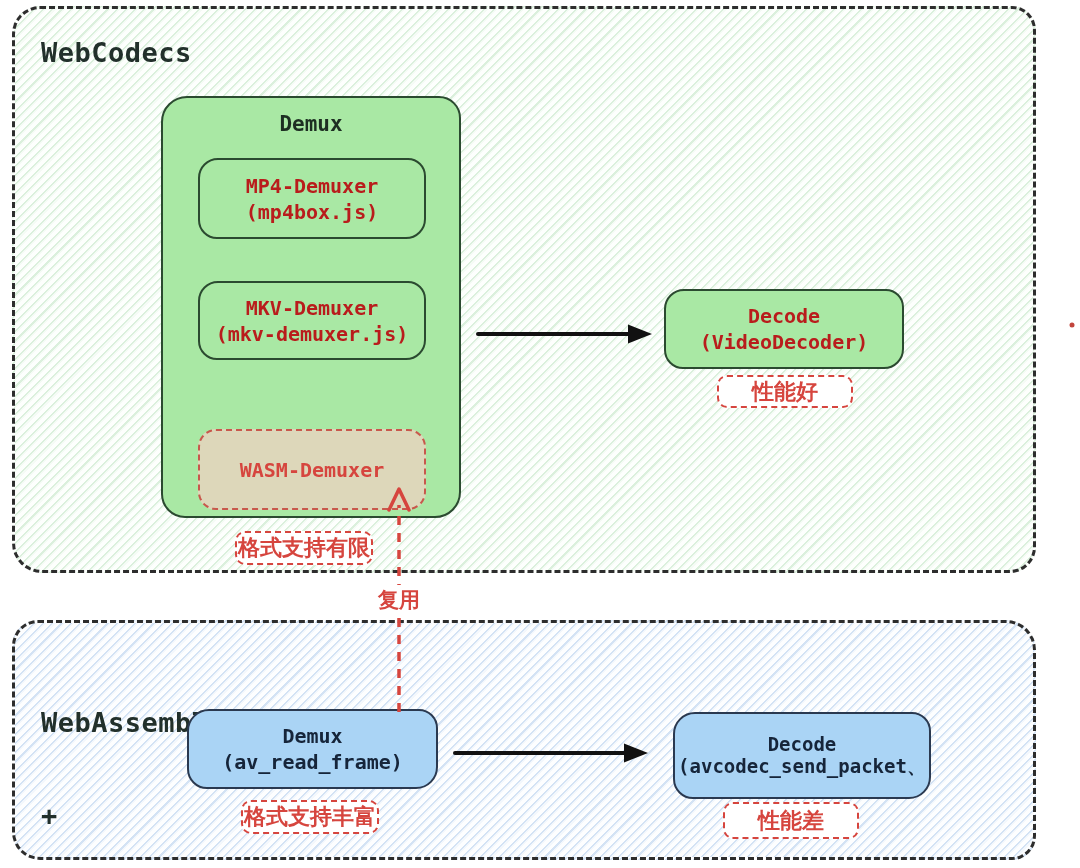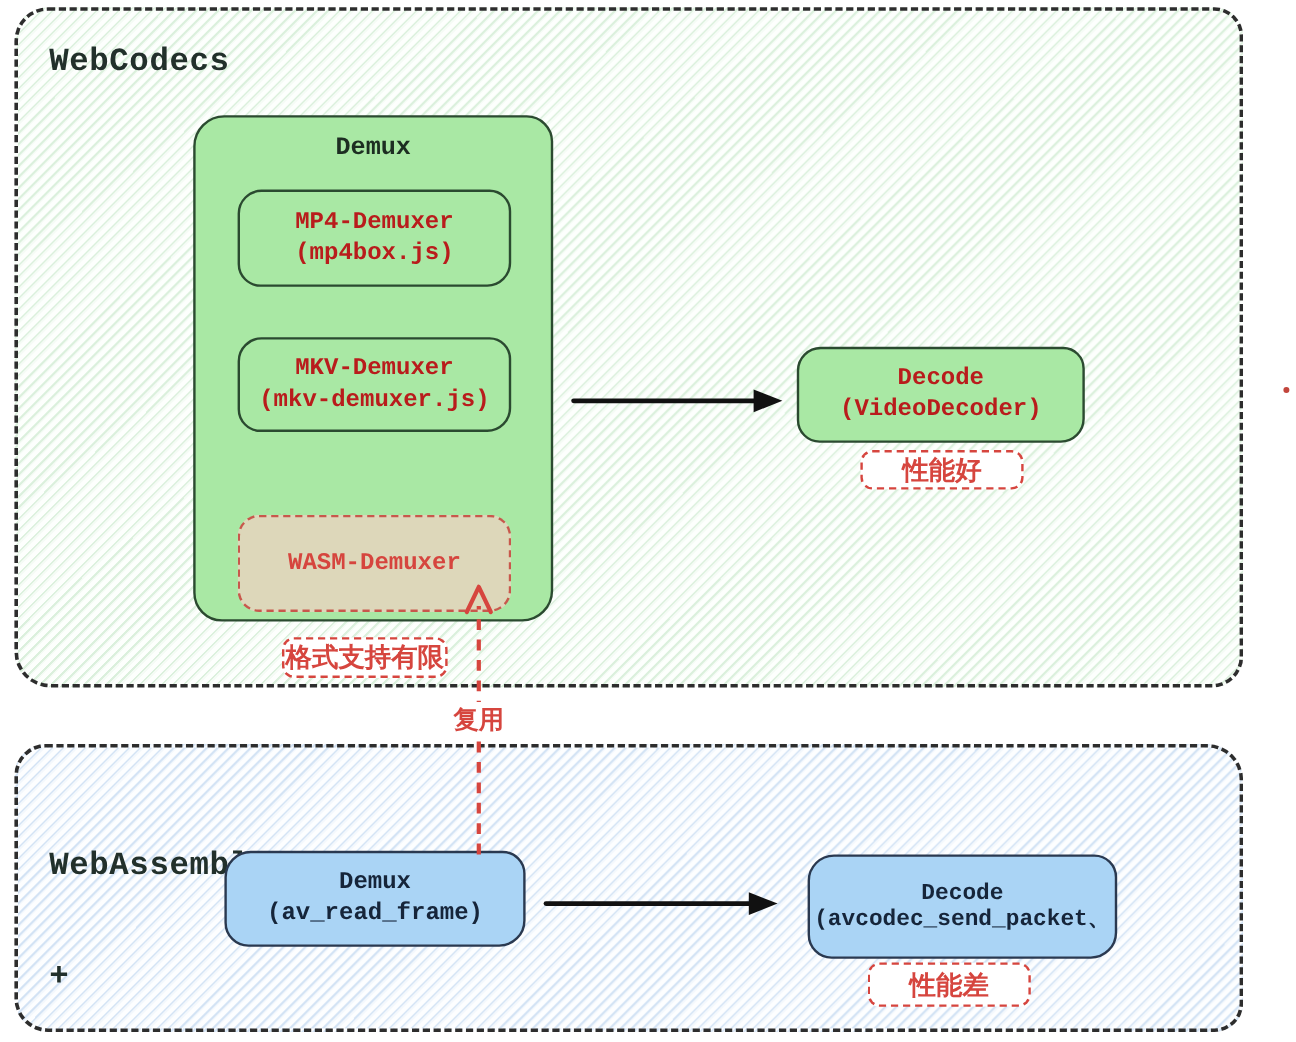--- a/index.html
+++ b/index.html
@@ -11,21 +11,20 @@
     width: 1080px;
     height: 868px;
     background: #ffffff;
     overflow: hidden;
   }
 
   
   .panel {
     position: absolute;
     border: 3px dashed #2d2d2d;
-    font-family: Liberation Mono, monospace;
   }
   .panel-green {
     left: 12px; top: 6px; width: 1024px; height: 567px;
     border-radius: 28px 24px 26px 30px;
     background:
       repeating-linear-gradient(135deg,
         rgba(140, 205, 145, 0.30) 0 1.5px,
         rgba(140, 205, 145, 0.07) 1.5px 3px,
         transparent 3px 6.5px),
       #fdfffd;
@@ -219,20 +218,23 @@
     <div class="node node-blue node-demux-blue">
       <span class="n-line">Demux</span>
       <span class="n-line">(av_read_frame)</span>
     </div>
 
     <div class="node node-blue node-decode-blue">
       <span class="n-line">Decode</span>
       <span class="n-line">(avcodec_send_packet、</span>
     </div>
 
+    <div class="note note-demux-blue">
+      <span>格式支持丰富</span>
+    </div>
     <div class="note note-decode-blue">
       <span>性能差</span>
     </div>
   </section>
 
   <svg class="arrows" viewBox="0 0 1080 868" xmlns="http://www.w3.org/2000/svg">
 
     <g>
       <line x1="478" y1="334" x2="631" y2="334" stroke="#111111" stroke-width="4" stroke-linecap="round"></line>
       <polygon points="652,334 628,324.5 628,343.5" fill="#111111"></polygon>

